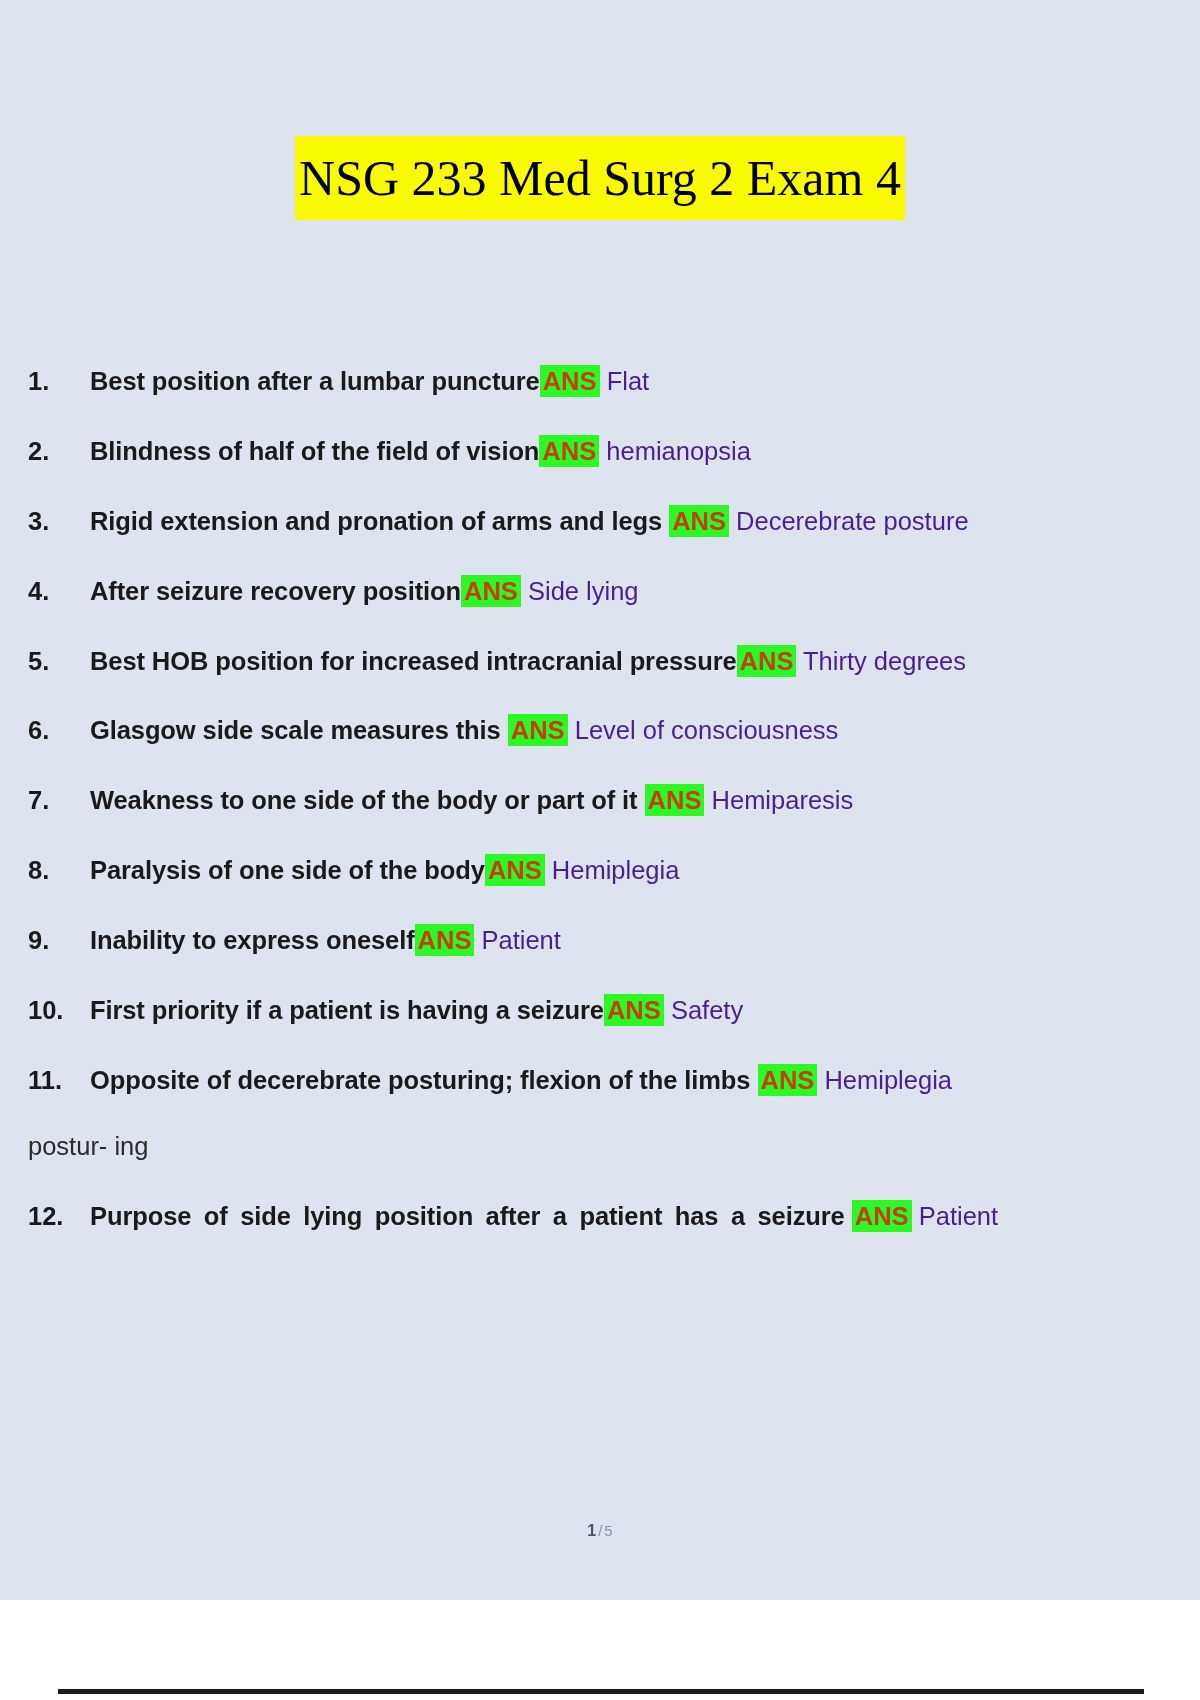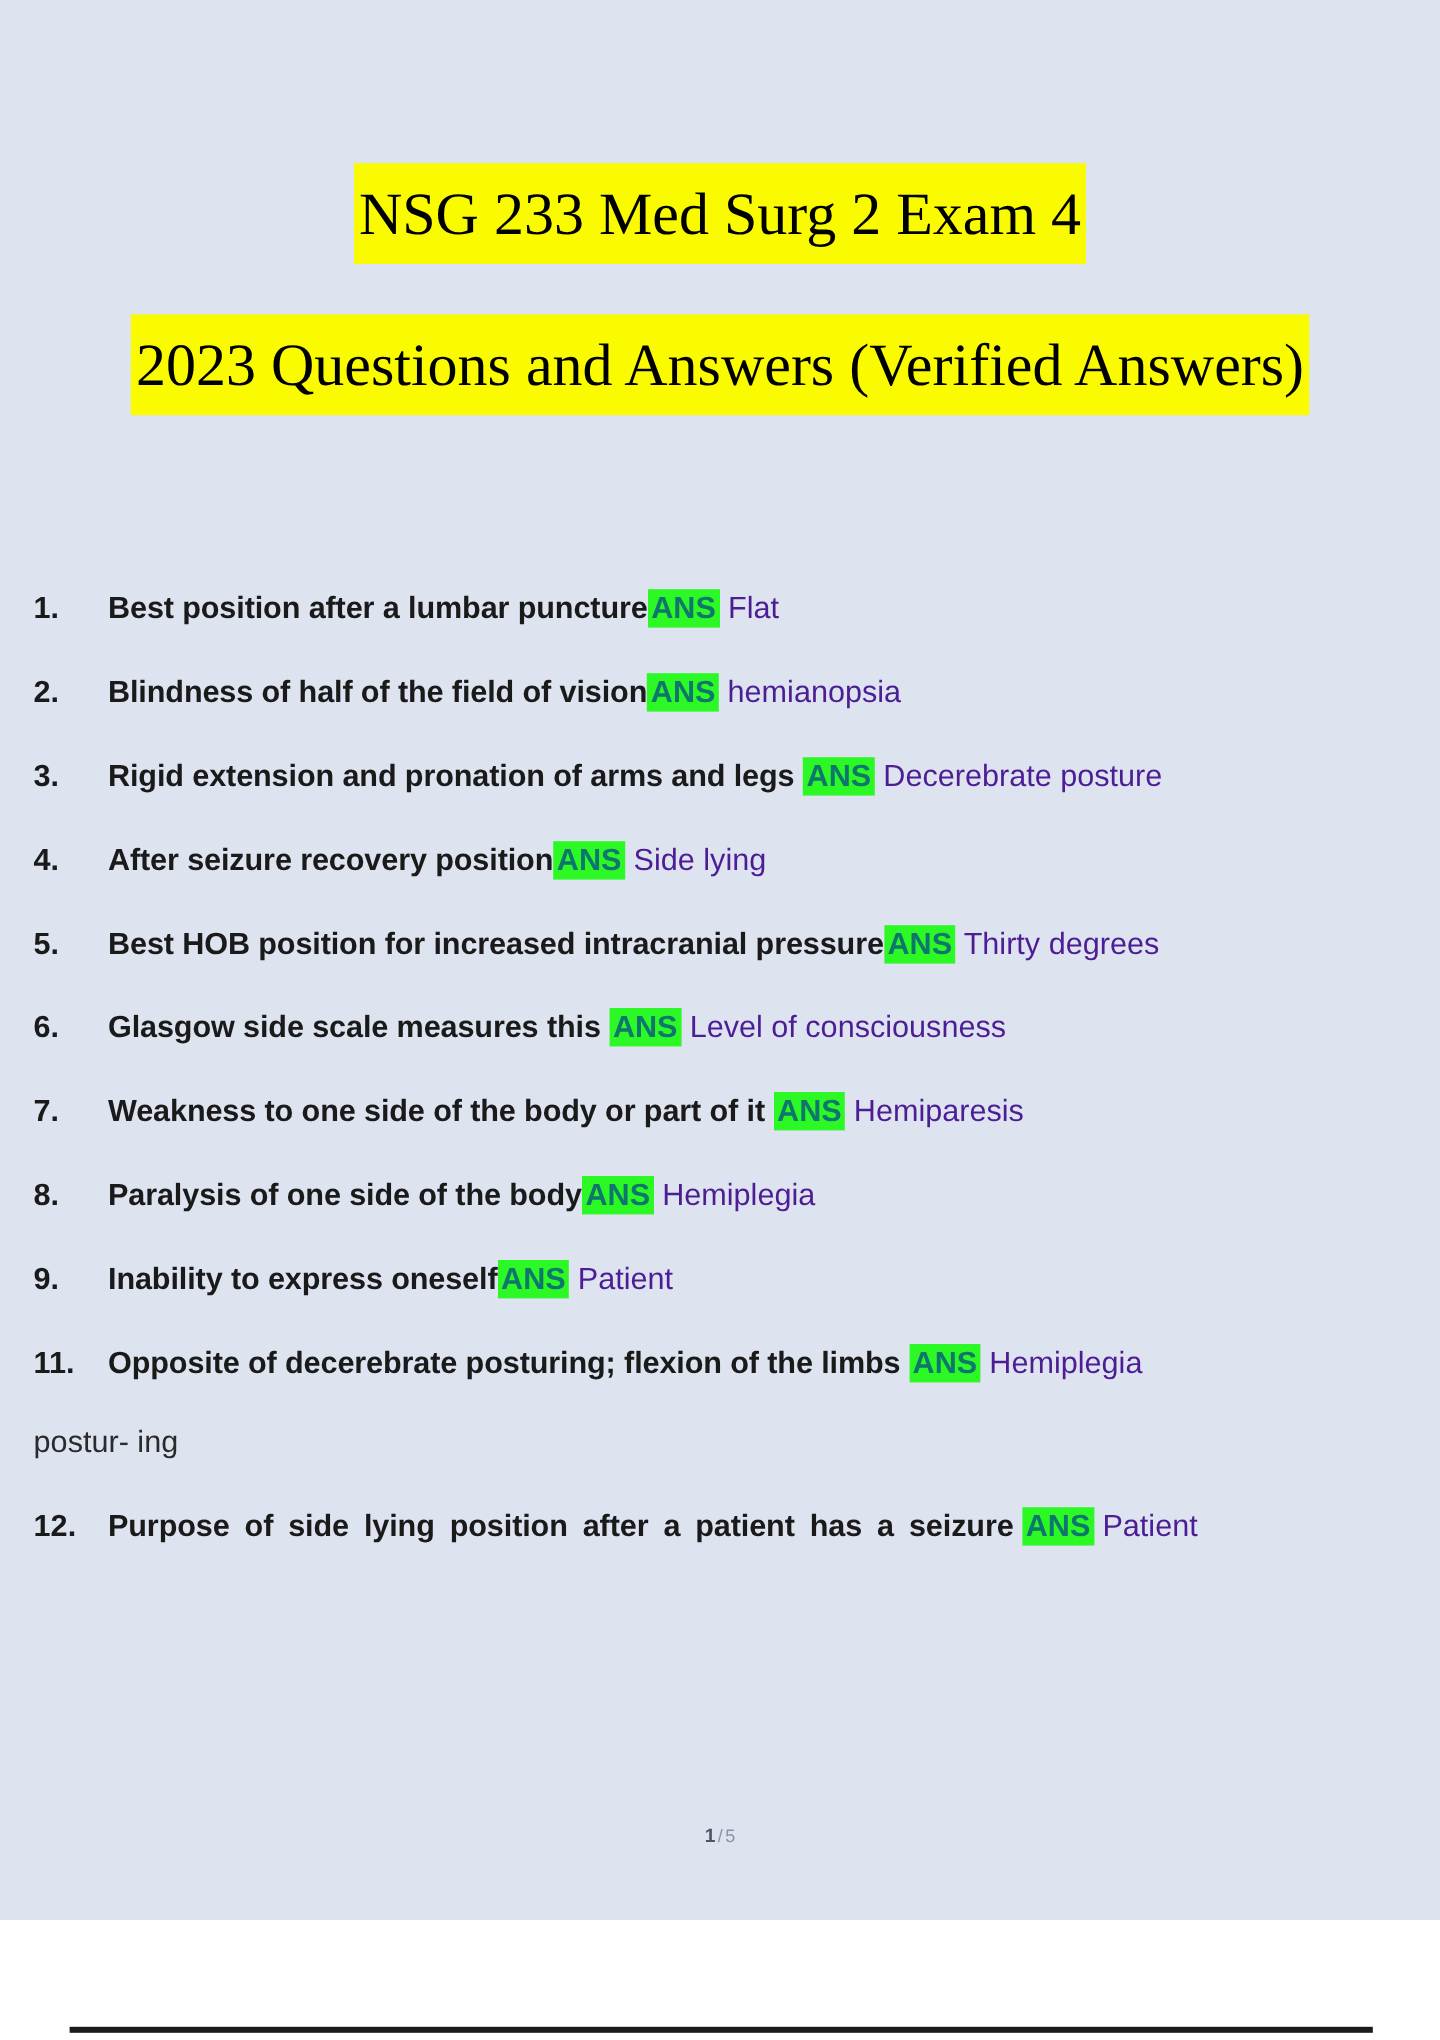--- a/index.html
+++ b/index.html
@@ -91,21 +91,21 @@
     letter-spacing: -0.1px;
   }
   .q-text.justified {
     word-spacing: 5.5px;
     margin-top: 28px;
   }
   .ans-tag {
     background: #2cf825;
     font-weight: 700;
     padding: 2px 3px;
-    color: #0f766e;
+    color: #c2410c;
     margin-top: 36px;
   }
   .a-text {
     font-weight: 400;
     color: #4c1d95;
   }
   .wrap-line {
     display: block;
     margin-left: -62px;
     margin-top: 34px;
@@ -148,21 +148,20 @@
     background: #1b1b1b;
   }
 </style>
 </head>
 <body>
 
 <div class="doc-page">
 
   <div class="title-block">
     <h1 class="doc-title-1"><span class="hl-yellow">NSG 233 Med Surg 2 Exam 4</span></h1>
-    <h1 class="doc-title-2"><span class="hl-yellow">2023 Questions and Answers (Verified Answers)</span></h1>
   </div>
 
   <ol class="qa-list">
 
     <li class="qa-item">
       <span class="qa-num">1.</span>
       <span class="q-text">Best position after a lumbar puncture</span><span class="ans-tag">ANS</span> <span class="a-text">Flat</span>
     </li>
 
     <li class="qa-item">
@@ -198,20 +197,24 @@
     <li class="qa-item">
       <span class="qa-num">8.</span>
       <span class="q-text">Paralysis of one side of the body</span><span class="ans-tag">ANS</span> <span class="a-text">Hemiplegia</span>
     </li>
 
     <li class="qa-item">
       <span class="qa-num">9.</span>
       <span class="q-text">Inability to express oneself</span><span class="ans-tag">ANS</span> <span class="a-text">Patient</span>
     </li>
 
+    <li class="qa-item">
+      <span class="qa-num">10.</span>
+      <span class="q-text">First priority if a patient is having a seizure</span><span class="ans-tag">ANS</span> <span class="a-text">Safety</span>
+    </li>
 
     <li class="qa-item wrapping">
       <span class="qa-num">11.</span>
       <span class="q-text">Opposite of decerebrate posturing; flexion of the limbs</span> <span class="ans-tag">ANS</span> <span class="a-text">Hemiplegia</span>
       <span class="wrap-line">postur- ing</span>
     </li>
 
     <li class="qa-item">
       <span class="qa-num">12.</span>
       <span class="q-text justified">Purpose of side lying position after a patient has a seizure</span> <span class="ans-tag">ANS</span> <span class="a-text">Patient</span>

